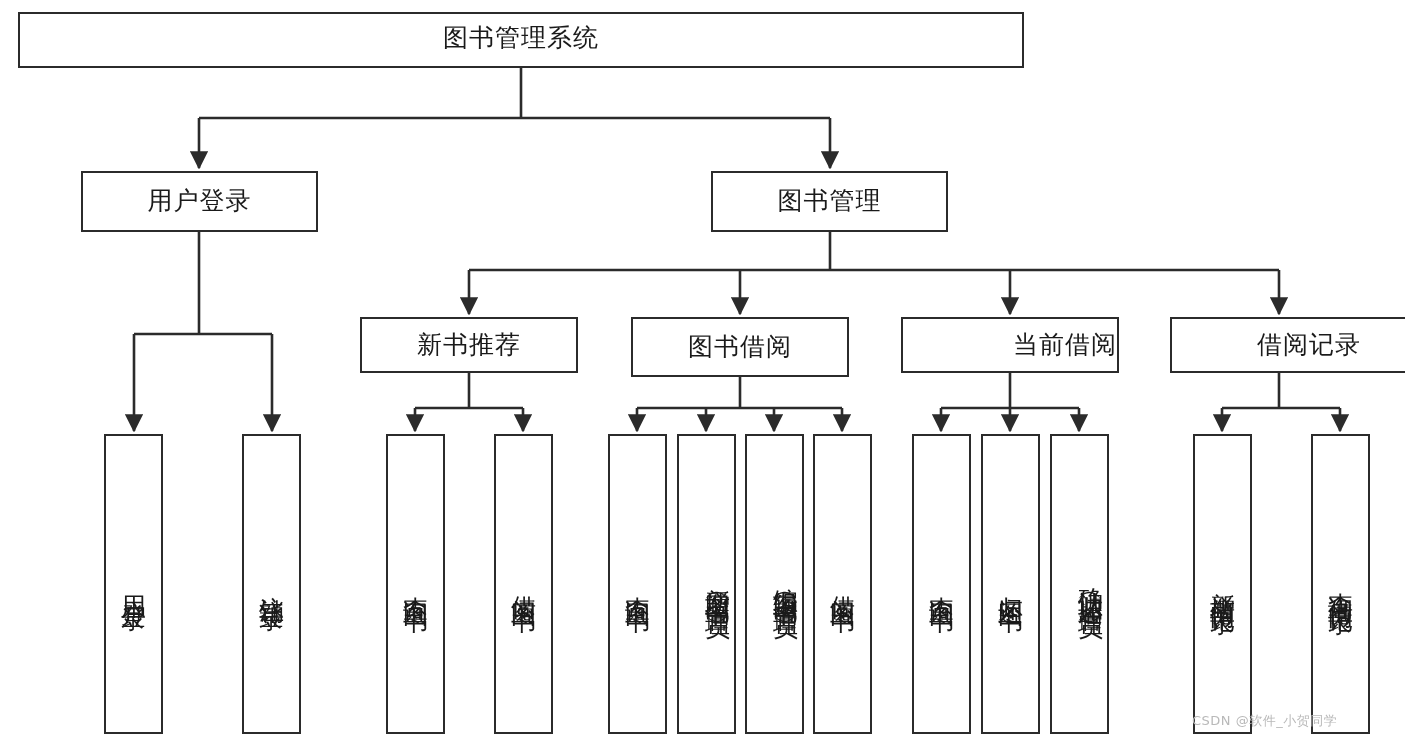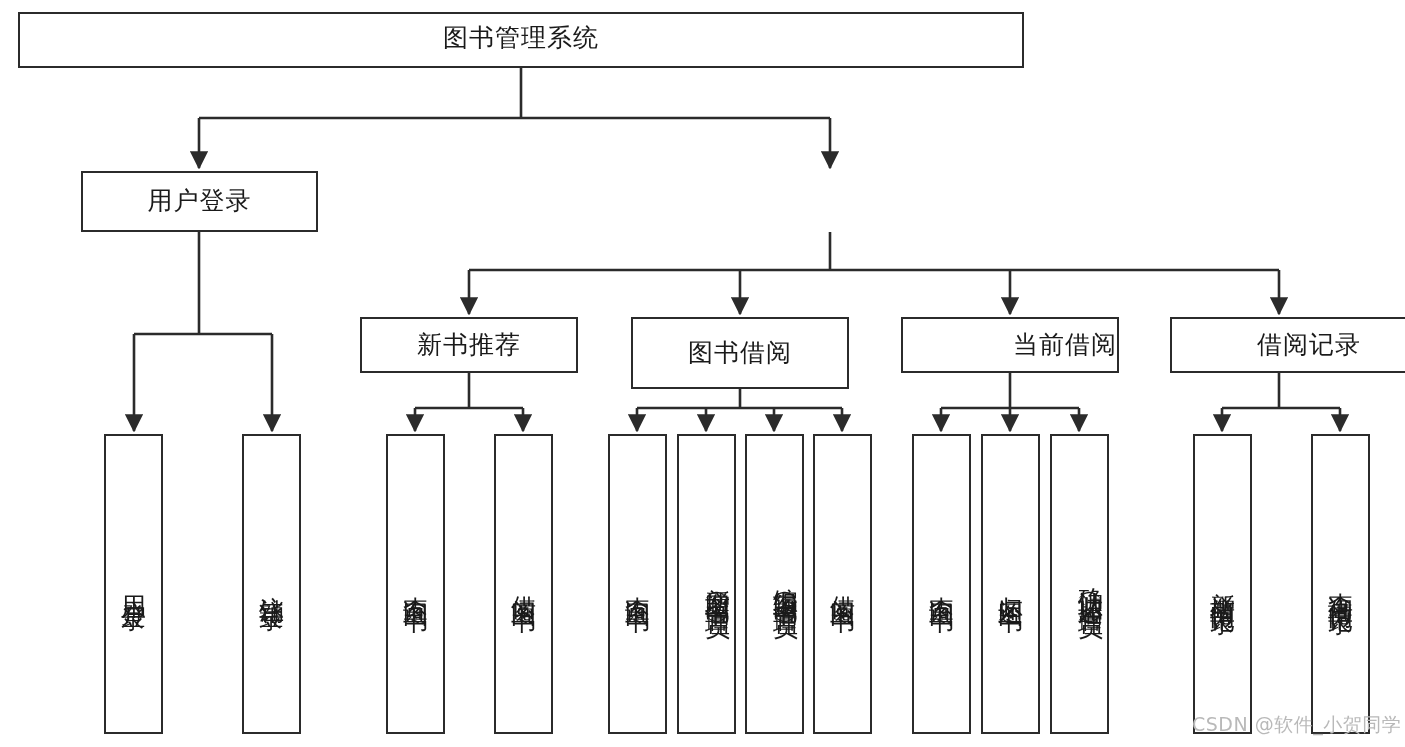--- a/index.html
+++ b/index.html
@@ -56,21 +56,21 @@
     align-items: center;
     padding-top: 0;
   }
   .node.vert .vtext {
     display: block;
   }
   #watermark {
     position: absolute;
     left: 1192px;
     top: 712px;
-    font-size: 19px;
+    font-size: 13px;
     color: #b9b9b9;
     white-space: nowrap;
     letter-spacing: 0.5px;
   }
 </style>
 </head>
 <body>
 
 <div id="diagram-root">
 
@@ -124,25 +124,28 @@
     </g>
   </svg>
 
   <div class="node horiz" style="left:18px; top:12px; width:1006px; height:56px;font-family:Liberation Mono, monospace;">
     <span>图书管理系统</span>
   </div>
 
   <div class="node horiz" style="left:81px; top:171px; width:237px; height:61px;">
     <span>用户登录</span>
   </div>
+  <div class="node horiz" style="left:711px; top:171px; width:237px; height:61px;">
+    <span>图书管理</span>
+  </div>
 
   <div class="node horiz" style="left:360px; top:317px; width:218px; height:56px;">
     <span>新书推荐</span>
   </div>
-  <div class="node horiz" style="left:631px; top:317px; width:218px; height:72px;">
+  <div class="node horiz" style="left:631px; top:317px; width:218px; height:60px;">
     <span>图书借阅</span>
   </div>
   <div class="node horiz" style="left:901px; top:317px; width:218px; height:56px;justify-content:flex-end;">
     <span>当前借阅</span>
   </div>
   <div class="node horiz" style="left:1170px; top:317px; width:250px; height:56px;padding-left:28px;">
     <span>借阅记录</span>
   </div>
 
   <div class="node vert centered" style="left:104px; top:434px; width:59px; height:300px;">

